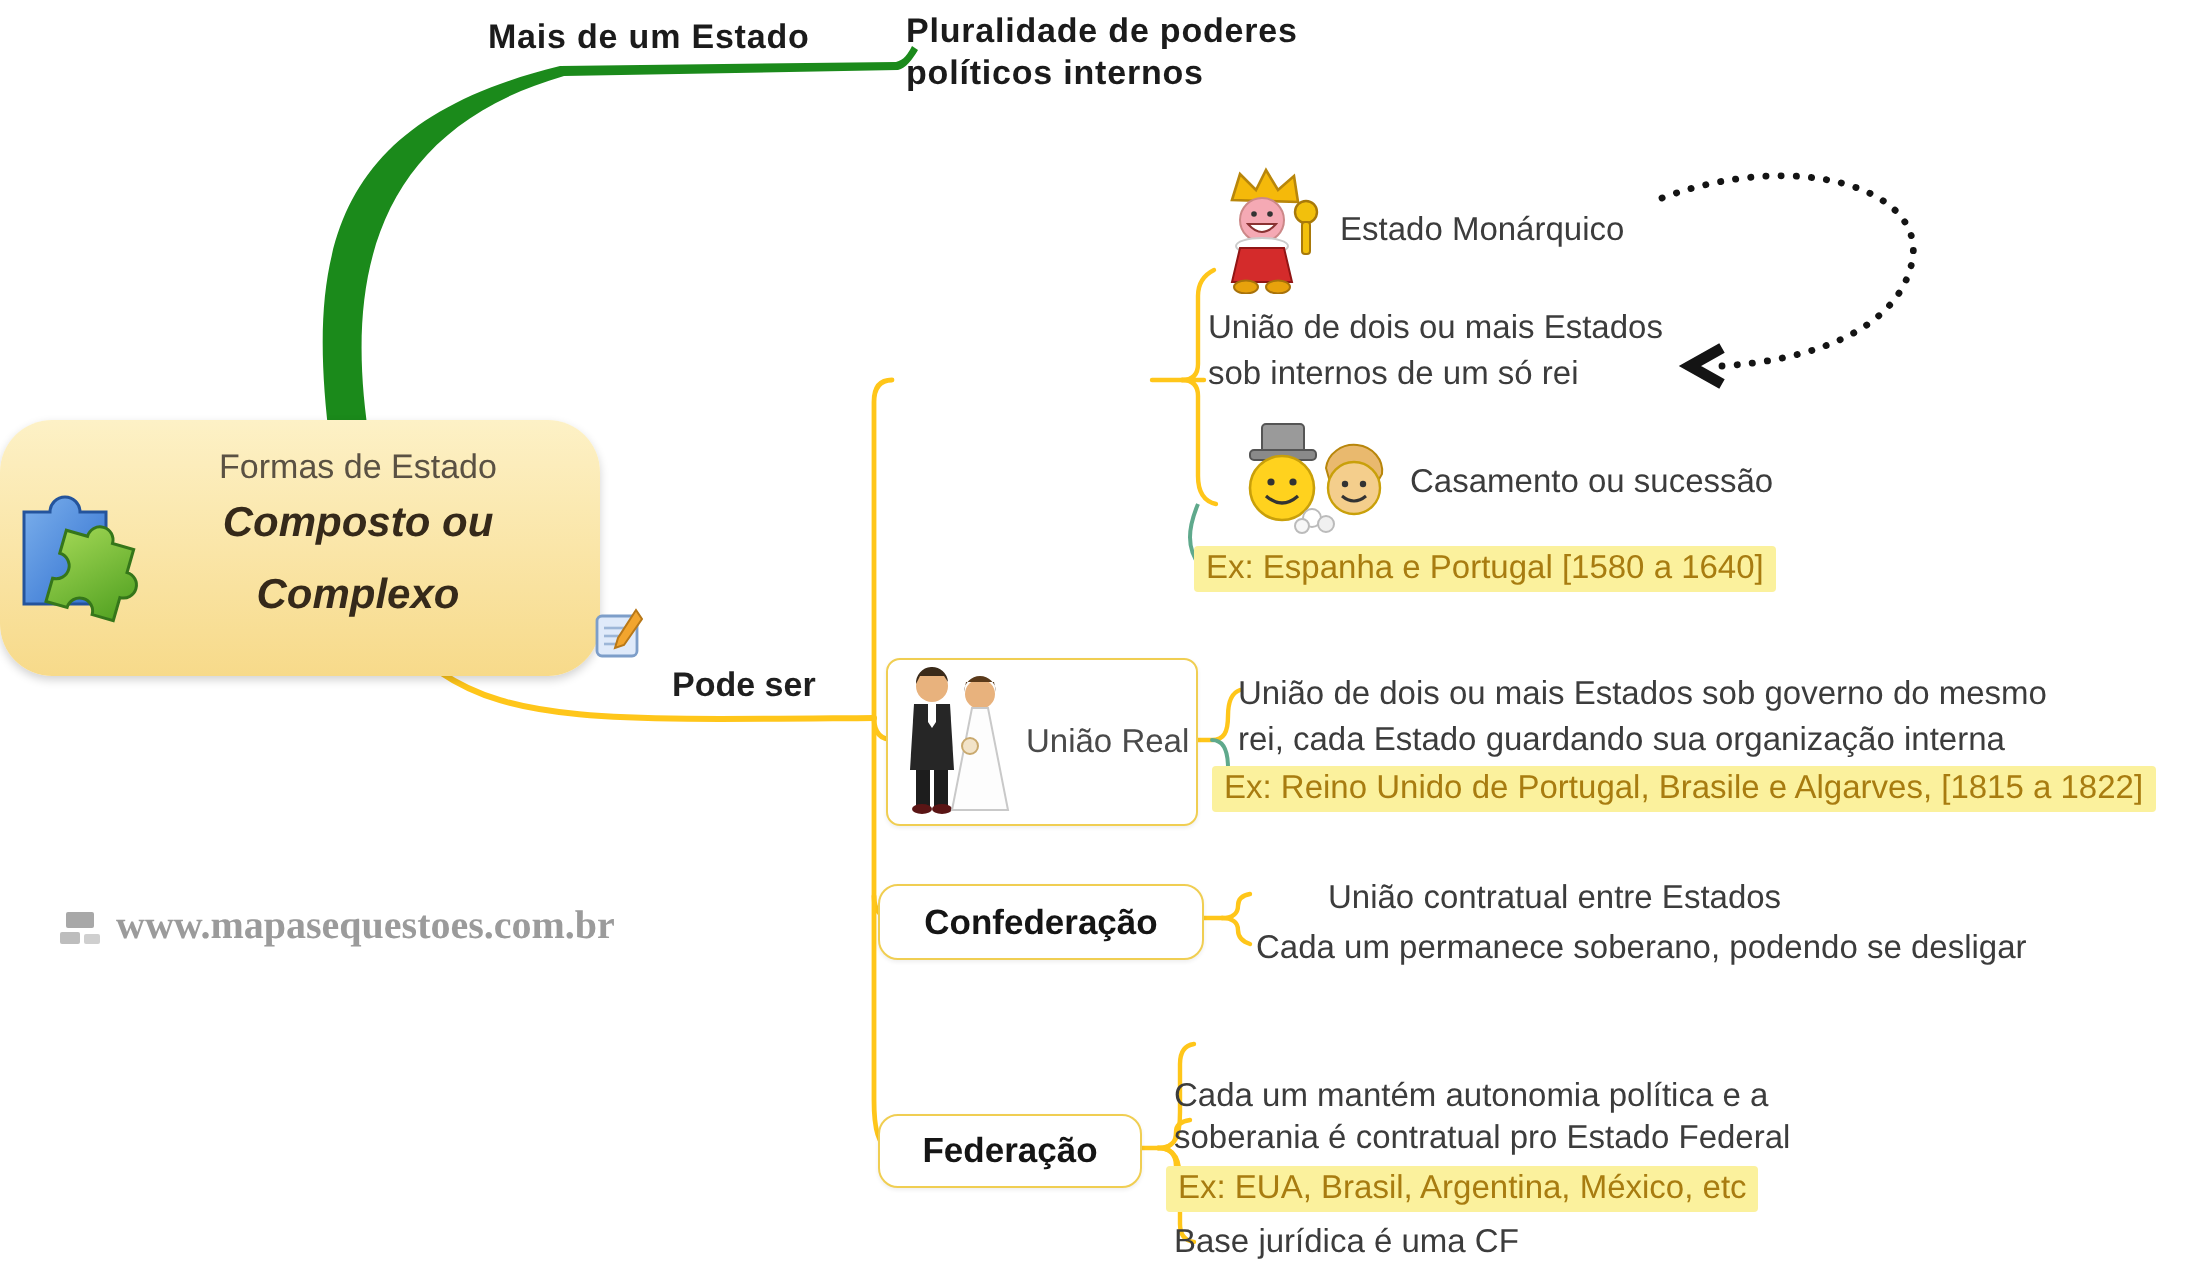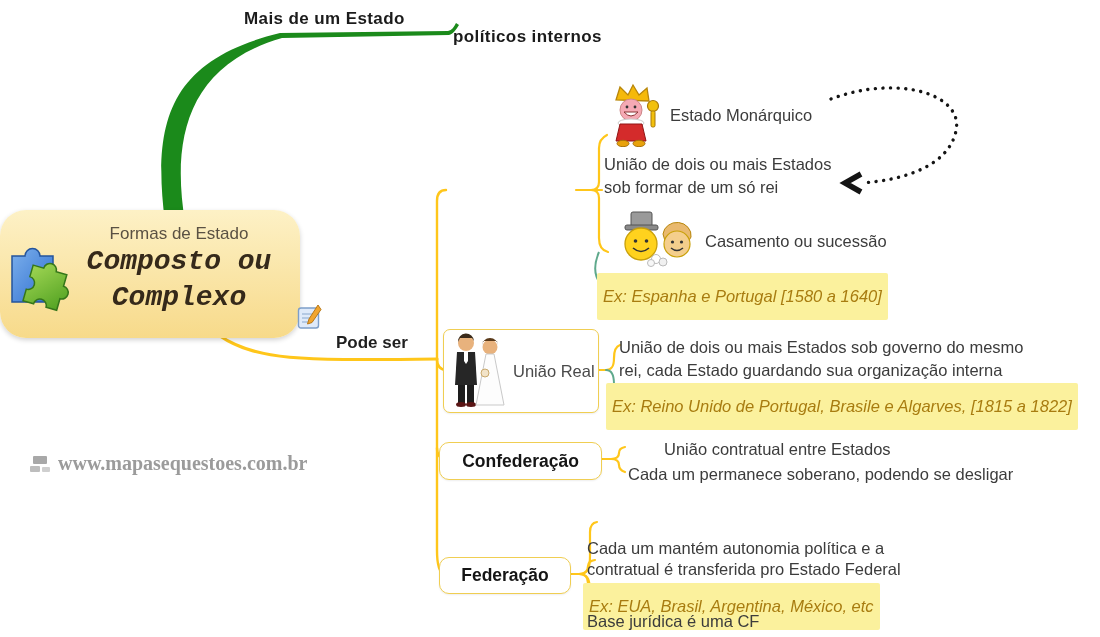--- a/index.html
+++ b/index.html
@@ -18,25 +18,25 @@
   .node .lbl{color:#4a4a4a;font-size:16.5px;line-height:21px;}
   .node.plain{justify-content:center;border-radius:10px;}
   .node.plain .lbl{font-weight:bold;font-size:17.5px;color:#151515;}
   #root-node{
     position:absolute;left:0px;top:210px;width:300px;height:128px;border-radius:26px;
     background:linear-gradient(180deg,var(--root_bg_top) 0%,var(--root_bg_bottom) 100%);
     box-shadow:0 2px 5px rgba(0,0,0,.18);
   }
   #root-node .txt{position:absolute;left:66px;right:8px;top:14px;text-align:center;}
   #root-supertitle{font-size:17px;color:#5a5143;}
-  .root-title{font-family:Liberation Mono, monospace;font-style:italic;font-weight:bold;
-    font-size:28px;line-height:36px;color:#35291a;}
+  .root-title{font-family:Liberation Sans, sans-serif;font-style:italic;font-weight:bold;
+    font-size:21px;line-height:36px;color:#35291a;}
   .hl{
     background:var(--highlight_bg);color:var(--highlight_text);
-    font-style:italic;font-size:16.5px;padding:12px 6px;border-radius:2px;white-space:nowrap;text-align:right;
+    font-size:16.5px;padding:0 6px;border-radius:2px;white-space:nowrap;text-align:right;
   }
   #watermark{position:absolute;left:30px;top:452px;display:flex;align-items:center;gap:6px;
     font-family:"Liberation Serif",serif;font-weight:bold;font-size:20px;color:#9b9b9b;text-align:center;}
   .ic{position:absolute;}
 </style>
 </head>
 <body>
 
 <div id="canvas">
 
@@ -91,20 +91,21 @@
     <g stroke="#FFC61A" fill="none" stroke-width="2.2" stroke-linecap="round">
       <path d="M568,574 L579,574"></path>
       <path d="M579,574 C588,574 590,568 590,556 L590,532 Q590,523 597,522"></path>
       <path d="M579,574 C586,574 588,571 588,566 Q588,561 595,560"></path>
       <path d="M579,574 C586,574 588,578 588,583 Q588,592 595,595"></path>
       <path d="M579,574 C588,574 590,580 590,592 L590,612 Q590,620 597,621"></path>
     </g>
   </svg>
 
   <div class="t comic" style="left:244px;top:8px;">Mais de um Estado</div>
+  <div class="t comic" style="left:453px;top:5px;">Pluralidade de poderes</div>
   <div class="t comic" style="left:453px;top:26px;">políticos internos</div>
 
   <div id="root-node">
     <svg class="ic" style="left:4px;top:14px;" width="72" height="98" viewBox="0 0 72 98">
       <path d="M8,32 h13 a7.5,7.5 0 1 1 15,0 h13 v15 a7.5,7.5 0 1 0 0,15 v16 H8 Z" fill="url(#gb)" stroke="#24549c" stroke-width="1.5"></path>
       <g transform="rotate(16 44 62)">
         <path d="M24,46 h11 a6.5,6.5 0 1 1 13,0 h11 v12 a6.5,6.5 0 1 1 0,13 v12 h-11 a6.5,6.5 0 1 0 -13,0 h-11 v-12 a6.5,6.5 0 1 0 0,-13 z" fill="url(#gg)" stroke="#35761a" stroke-width="1.5"></path>
       </g>
     </svg>
     <div class="txt">
@@ -134,21 +135,21 @@
     <ellipse cx="27" cy="40" rx="13" ry="4" fill="#fff" stroke="#ccc"></ellipse>
     <path d="M16,41 L12,58 L42,58 L38,41 Z" fill="#D42B2B" stroke="#911515" stroke-width="1"></path>
     <ellipse cx="19" cy="60.5" rx="6" ry="3.2" fill="#E8A20C" stroke="#A8720A"></ellipse>
     <ellipse cx="35" cy="60.5" rx="6" ry="3.2" fill="#E8A20C" stroke="#A8720A"></ellipse>
     <circle cx="49" cy="23" r="5.5" fill="#F2C00C" stroke="#A8790A" stroke-width="1.2"></circle>
     <rect x="47" y="28" width="4" height="16" rx="1.5" fill="#F2C00C" stroke="#A8790A" stroke-width="1"></rect>
   </svg>
   <div class="t" style="left:670px;top:104px;">Estado Monárquico</div>
 
   <div class="t" style="left:604px;top:153px;">União de dois ou mais Estados</div>
-  <div class="t" style="left:604px;top:176px;">sob formar de um só rei</div>
+  <div class="t" style="left:604px;top:176px;">sob internos de um só rei</div>
 
   <svg class="ic" style="left:608px;top:210px;" width="94" height="58" viewBox="0 0 94 58">
     <rect x="23" y="2" width="21" height="15" rx="2" fill="#9a9a9a" stroke="#555"></rect>
     <rect x="17" y="15" width="33" height="5" rx="2" fill="#8a8a8a" stroke="#555"></rect>
     <circle cx="33" cy="34" r="16" fill="#FFD21E" stroke="#C9A00A" stroke-width="1.3"></circle>
     <circle cx="27.5" cy="31" r="1.8" fill="#333"></circle>
       <circle cx="38.5" cy="31" r="1.8" fill="#333"></circle>
     <path d="M25,38 Q33,45 41,38" stroke="#333" stroke-width="1.6" fill="none"></path>
     <path d="M55,24 a14,13 0 0 1 28,3 l-4,7 a14,13 0 0 1 -22,-3 z" fill="#E9B96E" stroke="#B8860B"></path>
     <circle cx="69" cy="34" r="13" fill="#F4CE8C" stroke="#C9A00A" stroke-width="1.2"></circle>
@@ -188,21 +189,21 @@
   <div class="node plain" style="left:439px;top:442px;width:161px;height:36px;">
     <div class="lbl">Confederação</div>
   </div>
   <div class="t" style="left:628px;top:438px;margin-left:36px;">União contratual entre Estados</div>
   <div class="t" style="left:628px;top:463px;">Cada um permanece soberano, podendo se desligar</div>
 
   <div class="node plain" style="left:439px;top:557px;width:130px;height:35px;">
     <div class="lbl">Federação</div>
   </div>
   <div class="t" style="left:587px;top:537px;">Cada um mantém autonomia política e a</div>
-  <div class="t" style="left:587px;top:558px;">contratual é transferida pro Estado Federal</div>
+  <div class="t" style="left:587px;top:558px;">soberania é contratual pro Estado Federal</div>
   <div class="t hl" style="left:583px;top:583px;">Ex: EUA, Brasil, Argentina, México, etc</div>
   <div class="t" style="left:587px;top:610px;">Base jurídica é uma CF</div>
 
   <div id="watermark">
     <svg width="22" height="20" viewBox="0 0 22 20">
       <rect x="3" y="2" width="14" height="8" rx="1" fill="#a8a8a8"></rect>
       <rect x="0" y="12" width="10" height="6" rx="1" fill="#bdbdbd"></rect>
       <rect x="12" y="13" width="8" height="5" rx="1" fill="#cfcfcf"></rect>
     </svg>
     <span>www.mapasequestoes.com.br</span>

